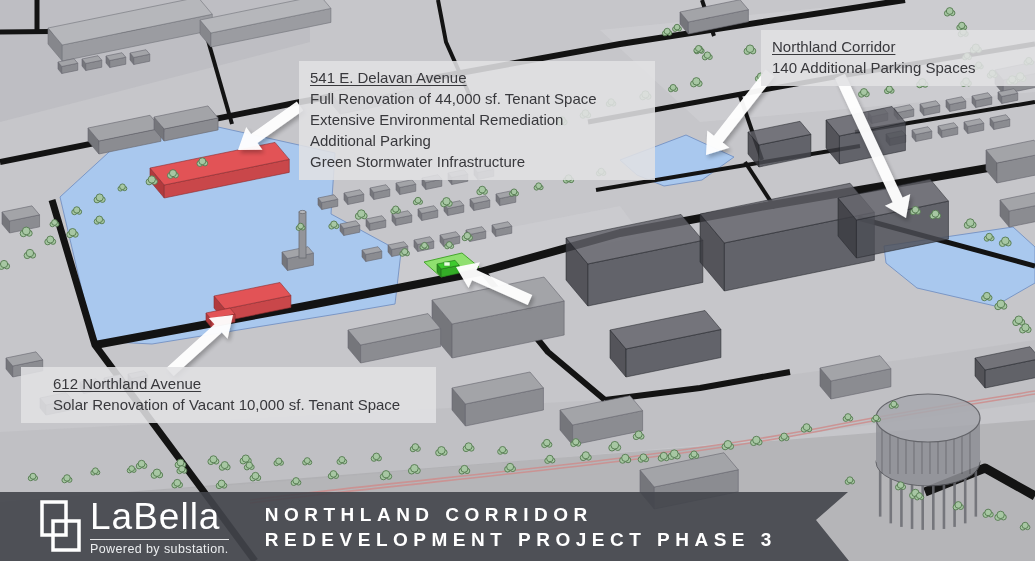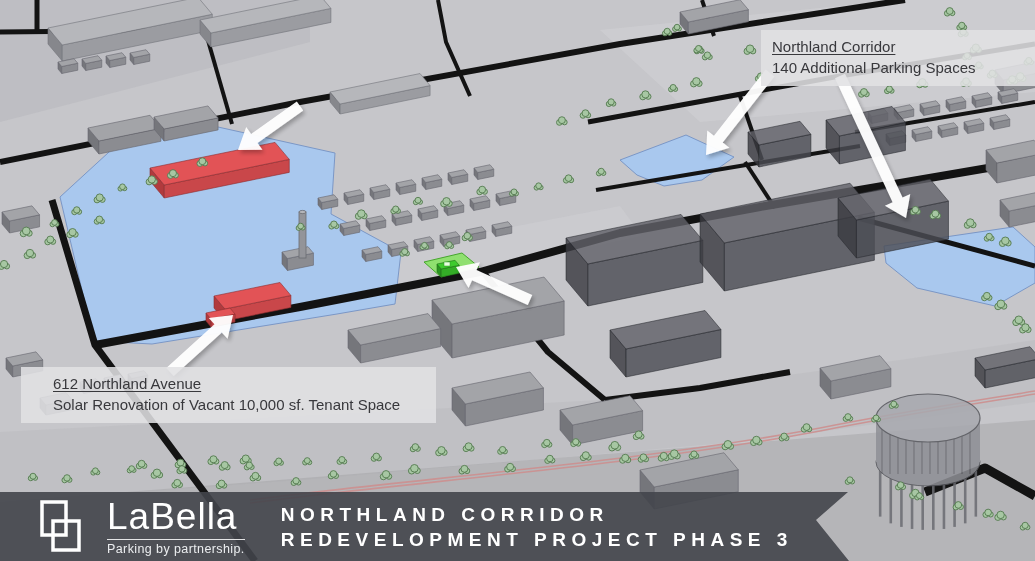--- a/index.html
+++ b/index.html
@@ -7,21 +7,21 @@
   .stage{position:relative;width:1035px;height:561px;overflow:hidden;
          background:#c6c6ca;font-family:"Liberation Sans",sans-serif;}
   #map{position:absolute;left:0;top:0;}
   .callout{position:absolute;background:rgba(225,225,228,.87);color:#38383c;
            font-size:15px;line-height:21px;padding:6px 11px 8px 11px;}
   .callout .title{text-decoration:underline;text-underline-offset:2px;}
   .banner{position:absolute;left:0;bottom:0;width:852px;height:69px;
           background:rgba(66,69,75,.9);
           clip-path:polygon(0 0,848px 0,816px 28px,849px 69px,0 100%);
           display:flex;align-items:center;color:#fff;}
-  .brand{display:flex;align-items:center;gap:25px;margin-left:40px;}
+  .brand{display:flex;align-items:center;gap:8px;margin-left:40px;}
   .brand-text{display:flex;flex-direction:column;}
   .brand-name{font-size:37px;line-height:1;letter-spacing:1px;font-weight:400;}
   .brand-sub{font-size:12.5px;letter-spacing:.4px;color:#eceef0;
              border-top:1px solid rgba(255,255,255,.85);padding-top:2px;margin-top:4px;}
   .proj{margin-left:36px;font-weight:bold;font-size:19px;letter-spacing:5.5px;
         line-height:25px;white-space:nowrap;}
 </style>
 </head>
 <body>
 
@@ -673,41 +673,48 @@
       </g>
       <g>
         <polygon points="296.81689146732384,101.51471070395631 251.12703436202818,133.93977058513386 246.20768481152862,127.00795985488452 238,150 262.41260097788006,149.8421599074706 257.4932514273805,142.91034917722126 303.18310853267616,110.48528929604369" fill="#ffffff" opacity="0.96" filter="url(#ash)"></polygon>
         <polygon points="765.6642631908321,69.6160102952836 713.9696802988917,135.84969462558215 707.2689961392686,130.6198923546568 706,155 729.3418380768506,147.84747630594032 722.6411539172275,142.61767403501497 774.3357368091679,76.3839897047164" fill="#ffffff" opacity="0.96" filter="url(#ash)"></polygon>
         <polygon points="835.0124093633408,78.31817592971485 892.5826787098323,202.1814827054995 884.8745840895408,205.76411823324062 906,218 910.2659546034422,193.96249531832868 902.5578599831507,197.5451308460698 844.9875906366592,73.68182407028515" fill="#ffffff" opacity="0.96" filter="url(#ash)"></polygon>
         <polygon points="532.2400580043627,294.9768396265806 476.5060957258877,270.1225050969904 479.96800355081183,262.35943906534226 456,267 468.56407189223813,287.9318918754773 472.0259797171623,280.16882584382915 527.7599419956373,305.0231603734194" fill="#ffffff" opacity="0.96" filter="url(#ash)"></polygon>
         <polygon points="173.6900232818302,376.07844678518074 221.8593076993548,332.49671326456325 227.56207095309236,338.7997673871153 233,315 208.7764978819568,318.0367655716497 214.47926113569437,324.33981969420176 166.3099767181698,367.92155321481926" fill="#ffffff" opacity="0.96" filter="url(#ash)"></polygon>
       </g>
     </svg>
 
+  <div class="callout" style="left:299px;top:61px;width:334px;">
+    <div class="title">541 E. Delavan Avenue</div>
+    <div class="line">Full Renovation of 44,000 sf. Tenant Space</div>
+    <div class="line">Extensive Environmental Remediation</div>
+    <div class="line">Additional Parking</div>
+    <div class="line">Green Stormwater Infrastructure</div>
+  </div>
 
   <div class="callout" style="left:761px;top:30px;width:252px;">
     <div class="title">Northland Corridor</div>
     <div class="line">140 Additional Parking Spaces</div>
   </div>
 
 
   <div class="callout" style="left:21px;top:367px;width:372px;padding-left:32px;">
     <div class="title">612 Northland Avenue</div>
     <div class="line">Solar Renovation of Vacant 10,000 sf. Tenant Space</div>
   </div>
 
   <div class="banner">
     <div class="brand">
       <svg width="42" height="54" viewBox="0 0 42 54">
         <rect x="2" y="2" width="24" height="33" fill="none" stroke="#ffffff" stroke-width="3.5"></rect>
         <rect x="13" y="21" width="26" height="29" fill="none" stroke="#ffffff" stroke-width="3.5"></rect>
       </svg>
       <div class="brand-text">
         <div class="brand-name">LaBella</div>
-        <div class="brand-sub">Parking by partnership.</div>
+        <div class="brand-sub">Powered by substation.</div>
       </div>
     </div>
     <div class="proj">
       <div>NORTHLAND CORRIDOR</div>
       <div>REDEVELOPMENT PROJECT PHASE 3</div>
     </div>
   </div>
 
 </div>
 

